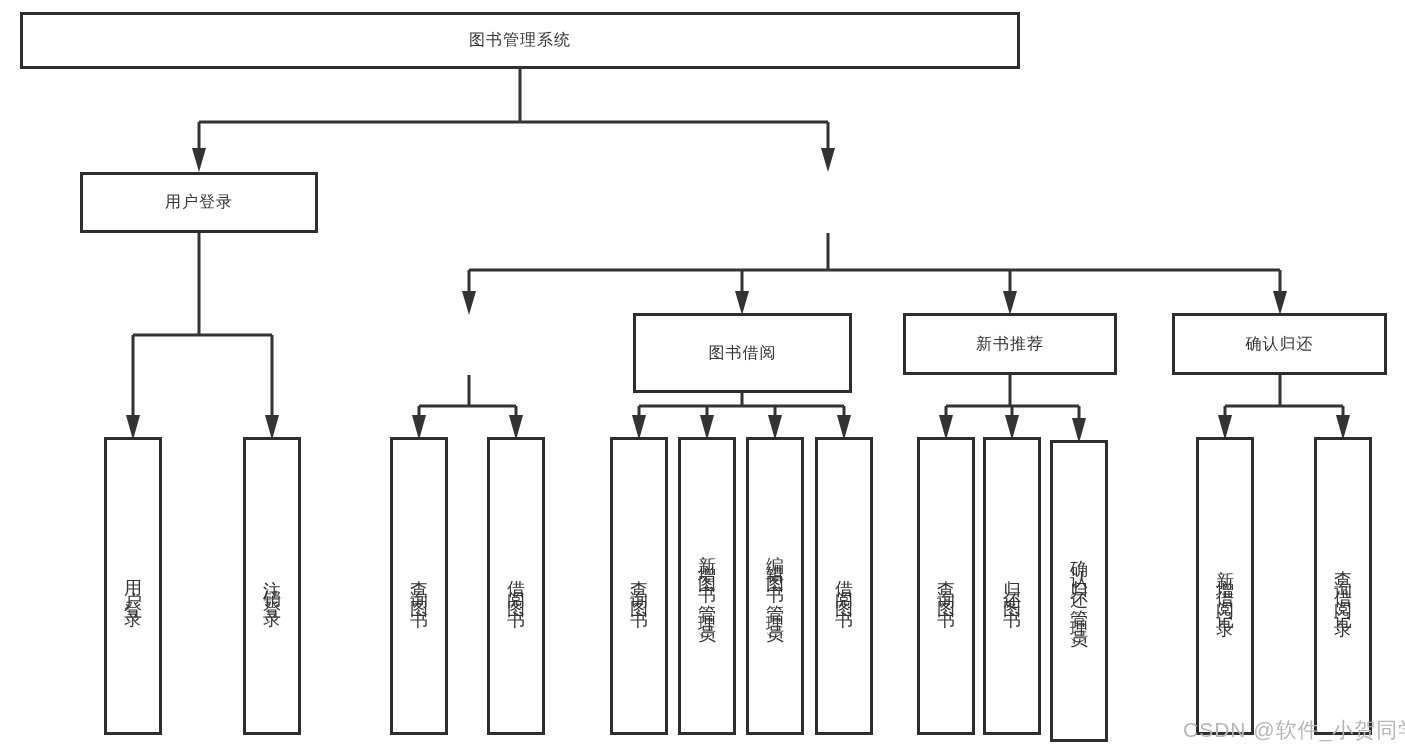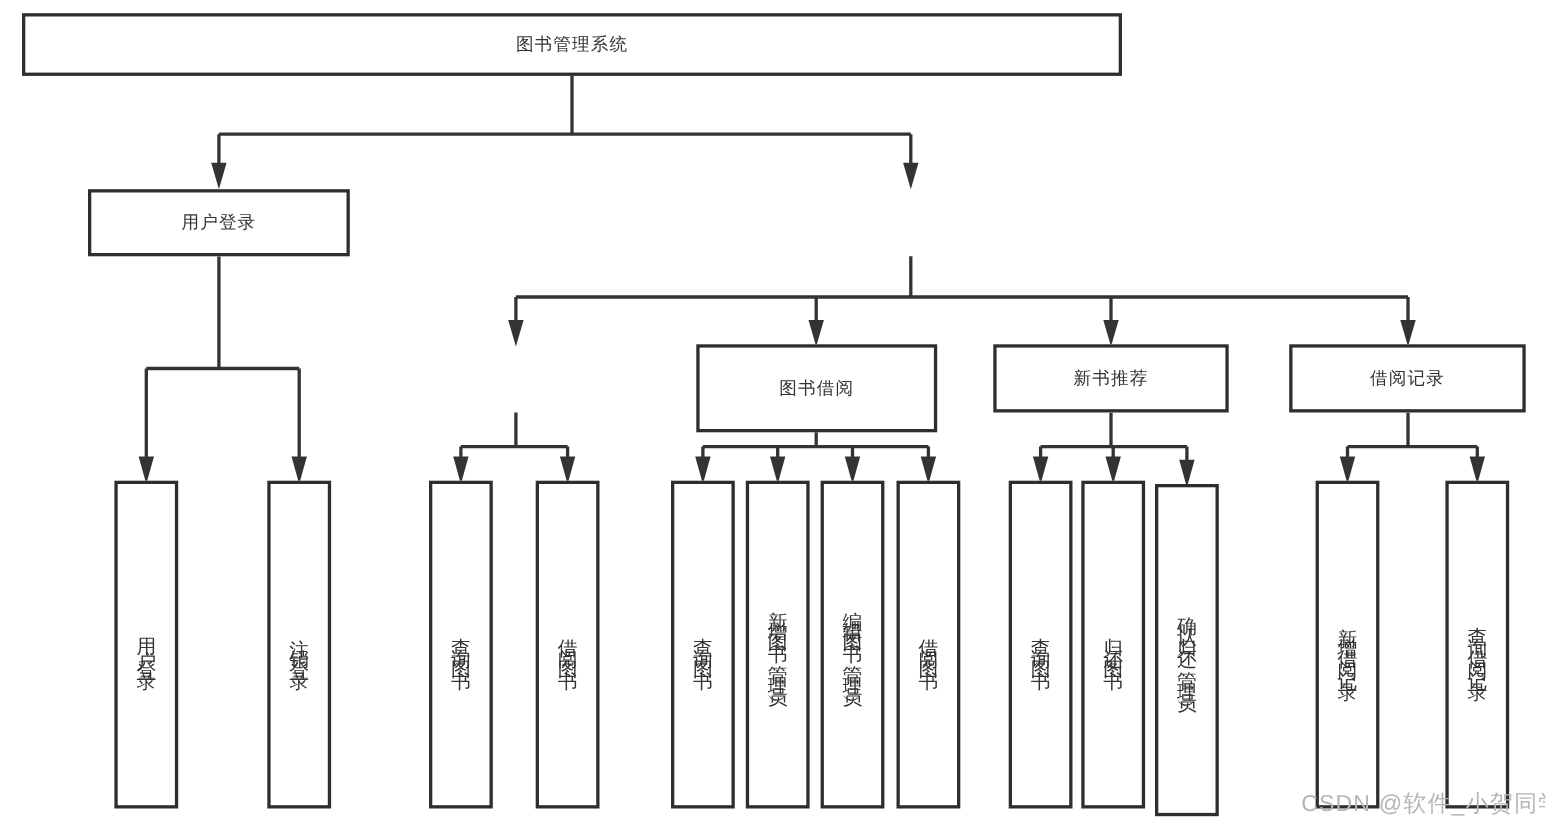--- a/index.html
+++ b/index.html
@@ -113,21 +113,21 @@
     <span>用户登录</span>
   </div>
 
   <div class="hbox" style="left:633px; top:313px; width:219px; height:80px;">
     <span>图书借阅</span>
   </div>
   <div class="hbox" style="left:903px; top:313px; width:214px; height:62px;">
     <span>新书推荐</span>
   </div>
   <div class="hbox" style="left:1172px; top:313px; width:215px; height:62px;">
-    <span>借阅记录</span>
+    <span>确认归还</span>
   </div>
 
   <div class="vbox" style="left:104px;">
     <span>用户登录</span>
   </div>
   <div class="vbox" style="left:243px;">
     <span>注销登录</span>
   </div>
 
   <div class="vbox" style="left:390px;">

